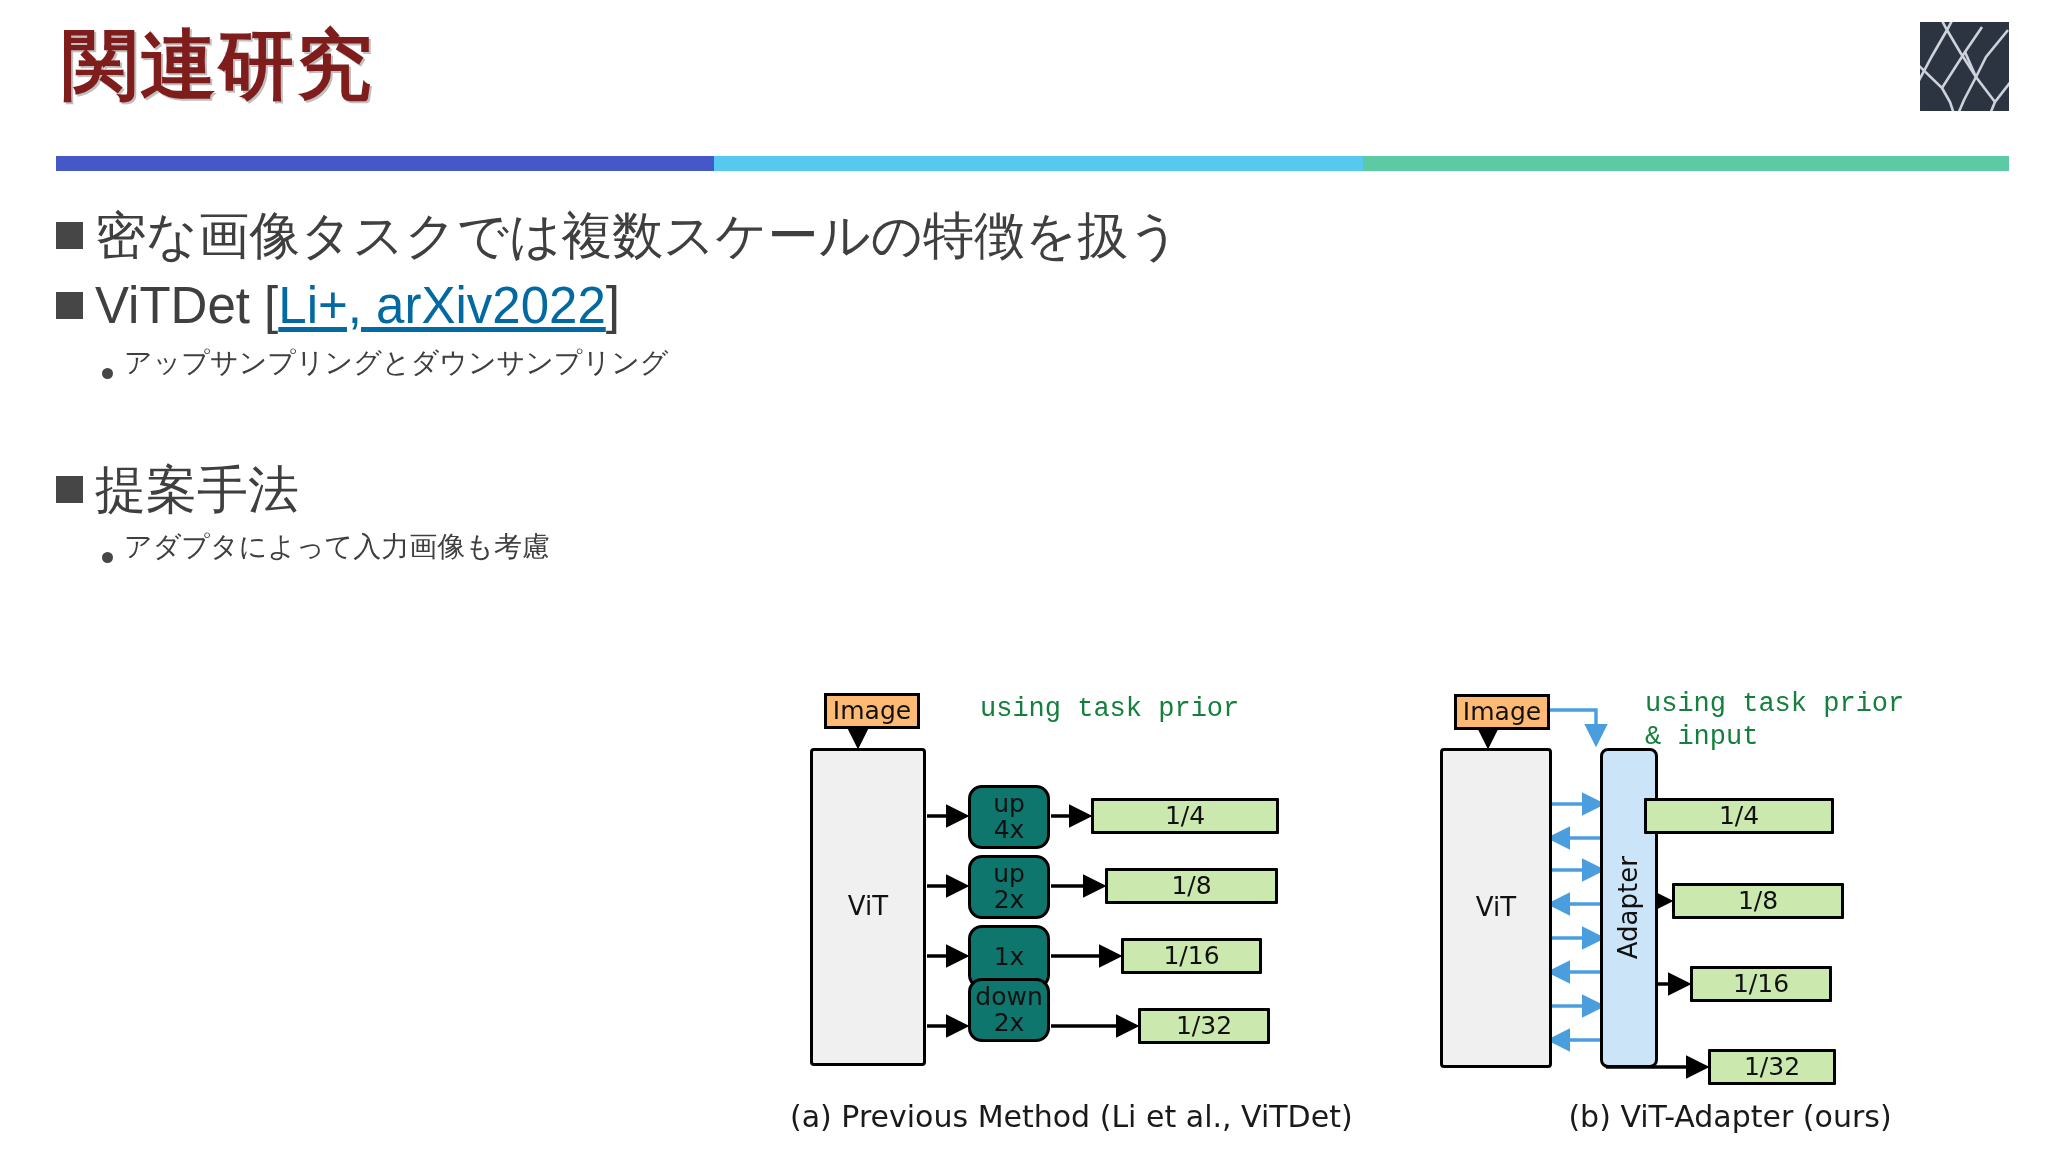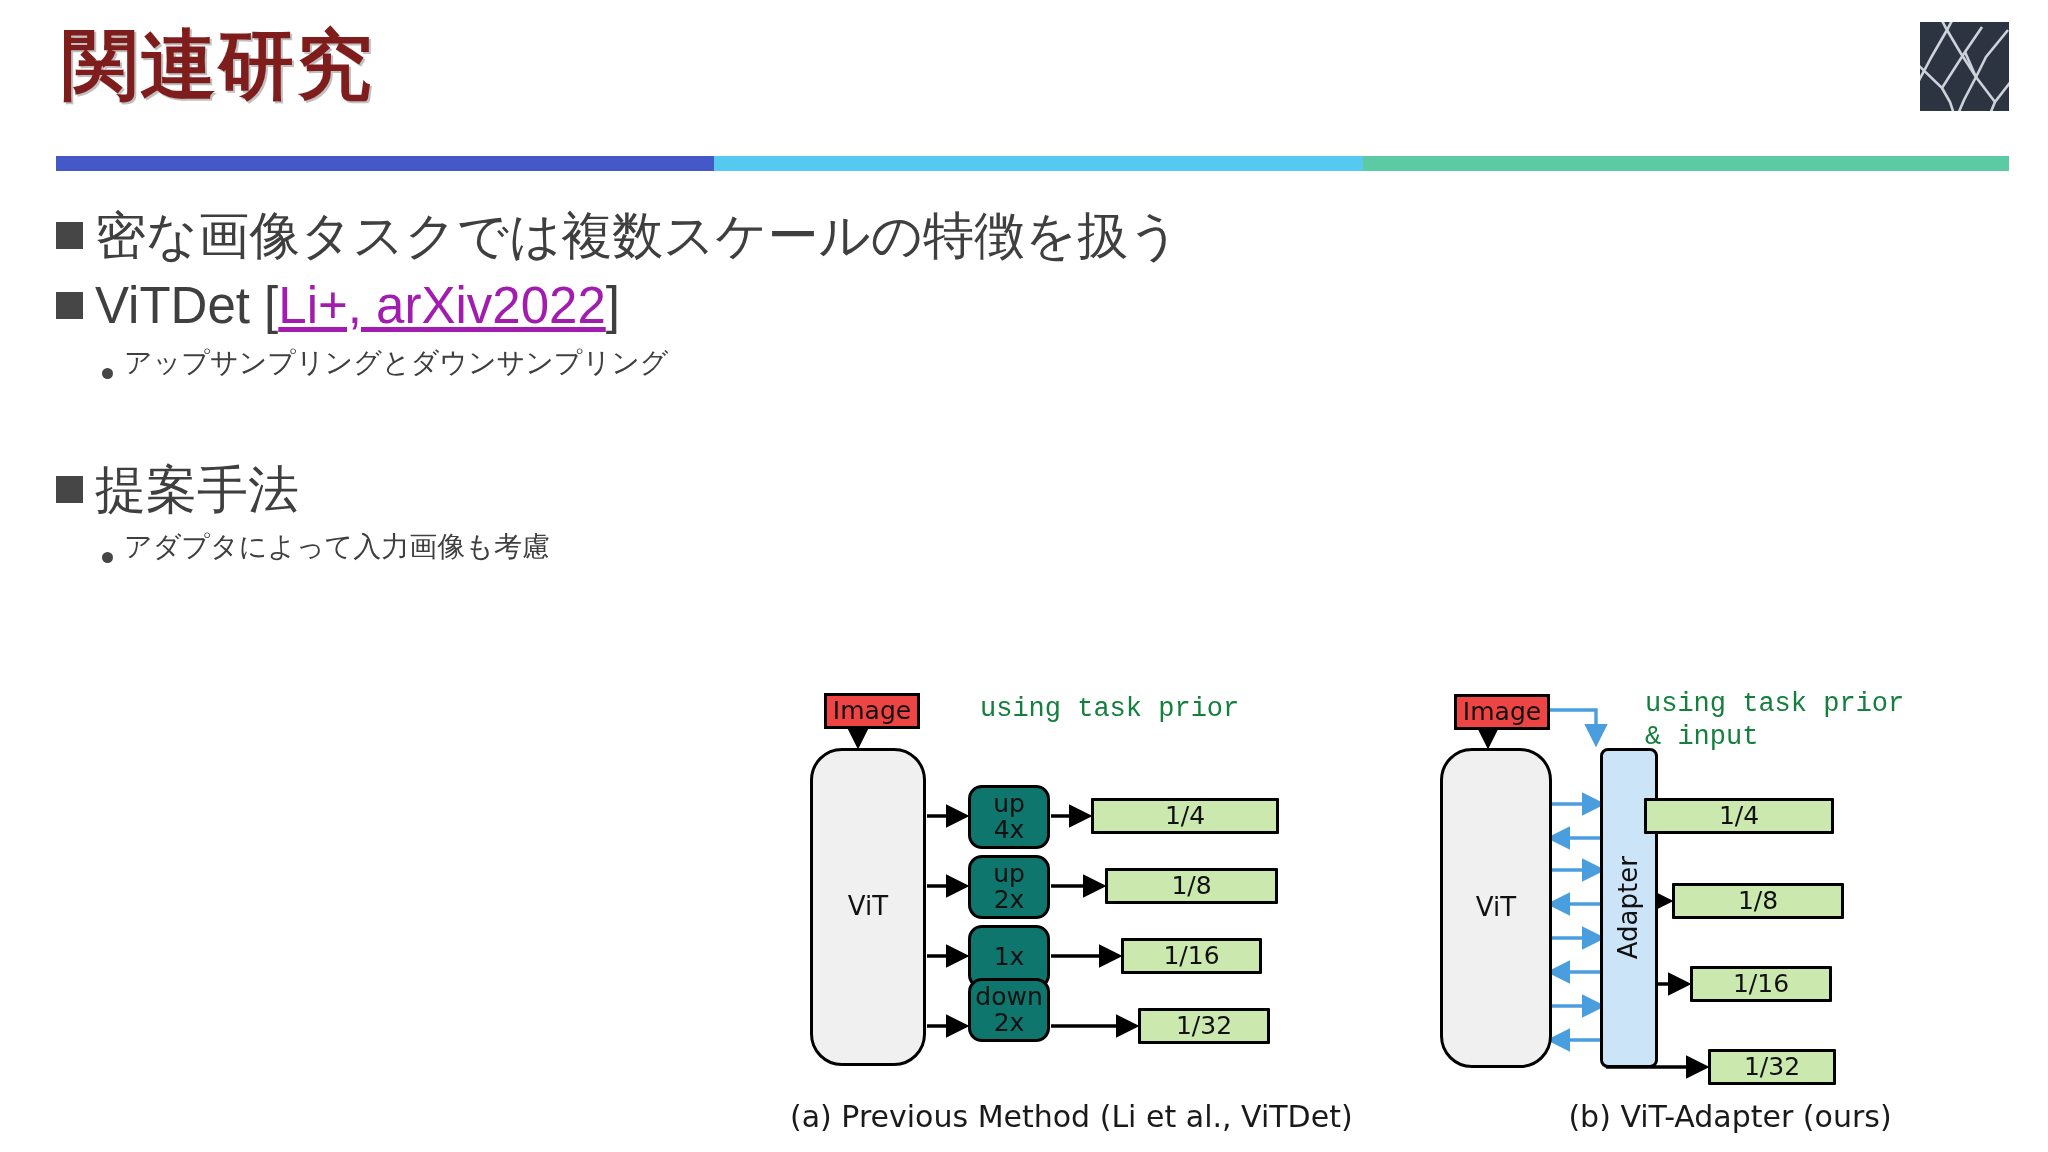--- a/index.html
+++ b/index.html
@@ -92,21 +92,21 @@
   .bullet-l2 .dot {
     width: 11px;
     height: 11px;
     border-radius: 50%;
     background: #464646;
     flex: 0 0 auto;
     margin-top: 22px;
     margin-right: 11px;
   }
   .link {
-    color: #a21caf;
+    color: #0369a1;
     text-decoration: underline;
     text-underline-offset: 4px;
   }
   .spacer-gap { height: 76px; }
 
   
   .figure {
     position: absolute;
     left: 790px;
     top: 688px;
@@ -136,27 +136,27 @@
     border: 3px solid #000;
     display: flex;
     align-items: center;
     justify-content: center;
     font-family: "DejaVu Sans", sans-serif;
     color: #111;
     line-height: 1.05;
     text-align: center;
   }
   .n-image {
-    background: #ef4444;
+    background: #fdba74;
     font-size: 25px;
     border-width: 3px;
   }
   .n-vit {
     background: #f0f0f0;
-    border-radius: 32px;
+    border-radius: 4px;
     font-size: 26px;
   }
   .n-blue {
     background: #0f766e;
     border-radius: 14px;
     font-size: 25px;
     flex-direction: column;
   }
   .n-green {
     background: #cbe8ae;

